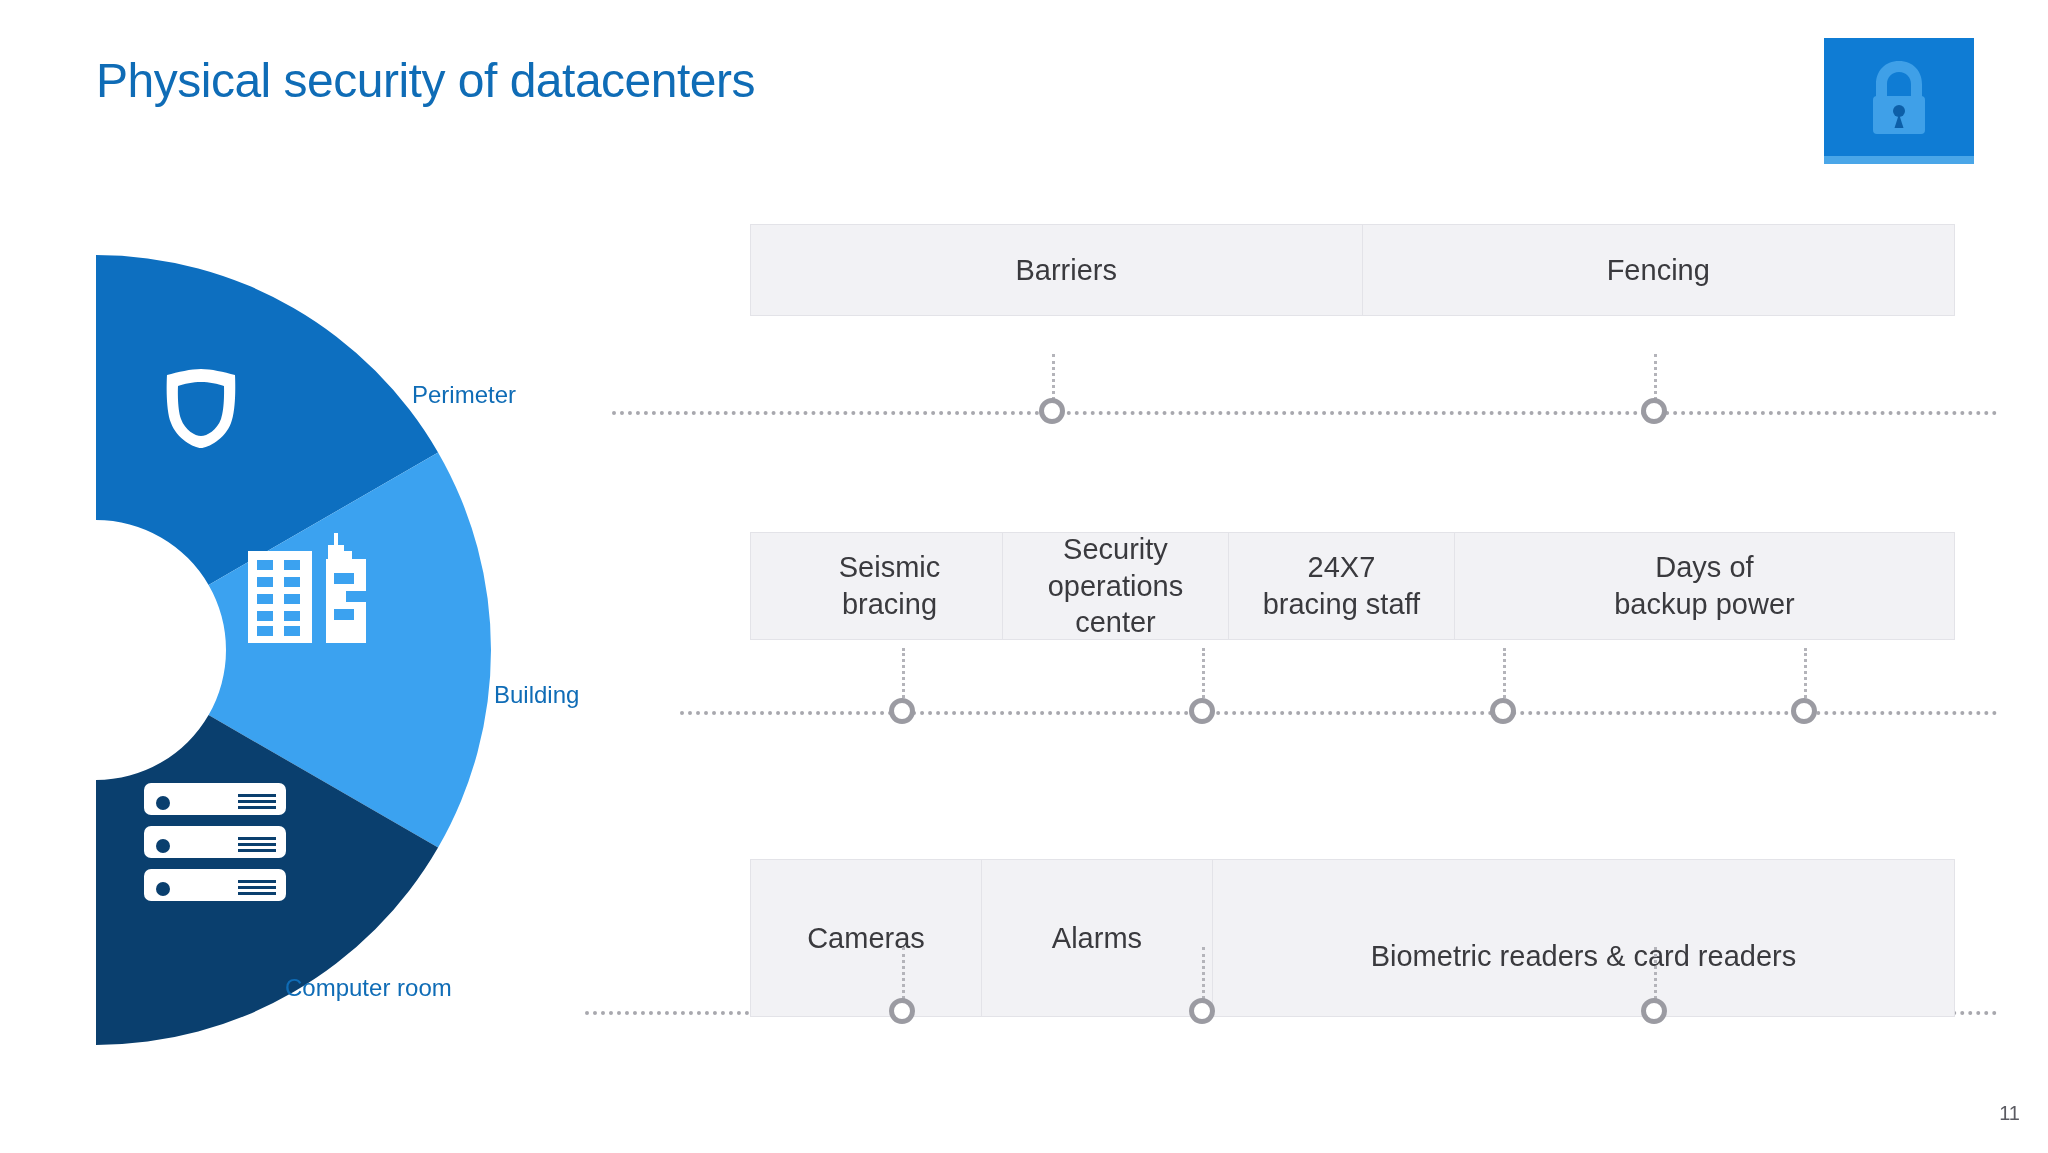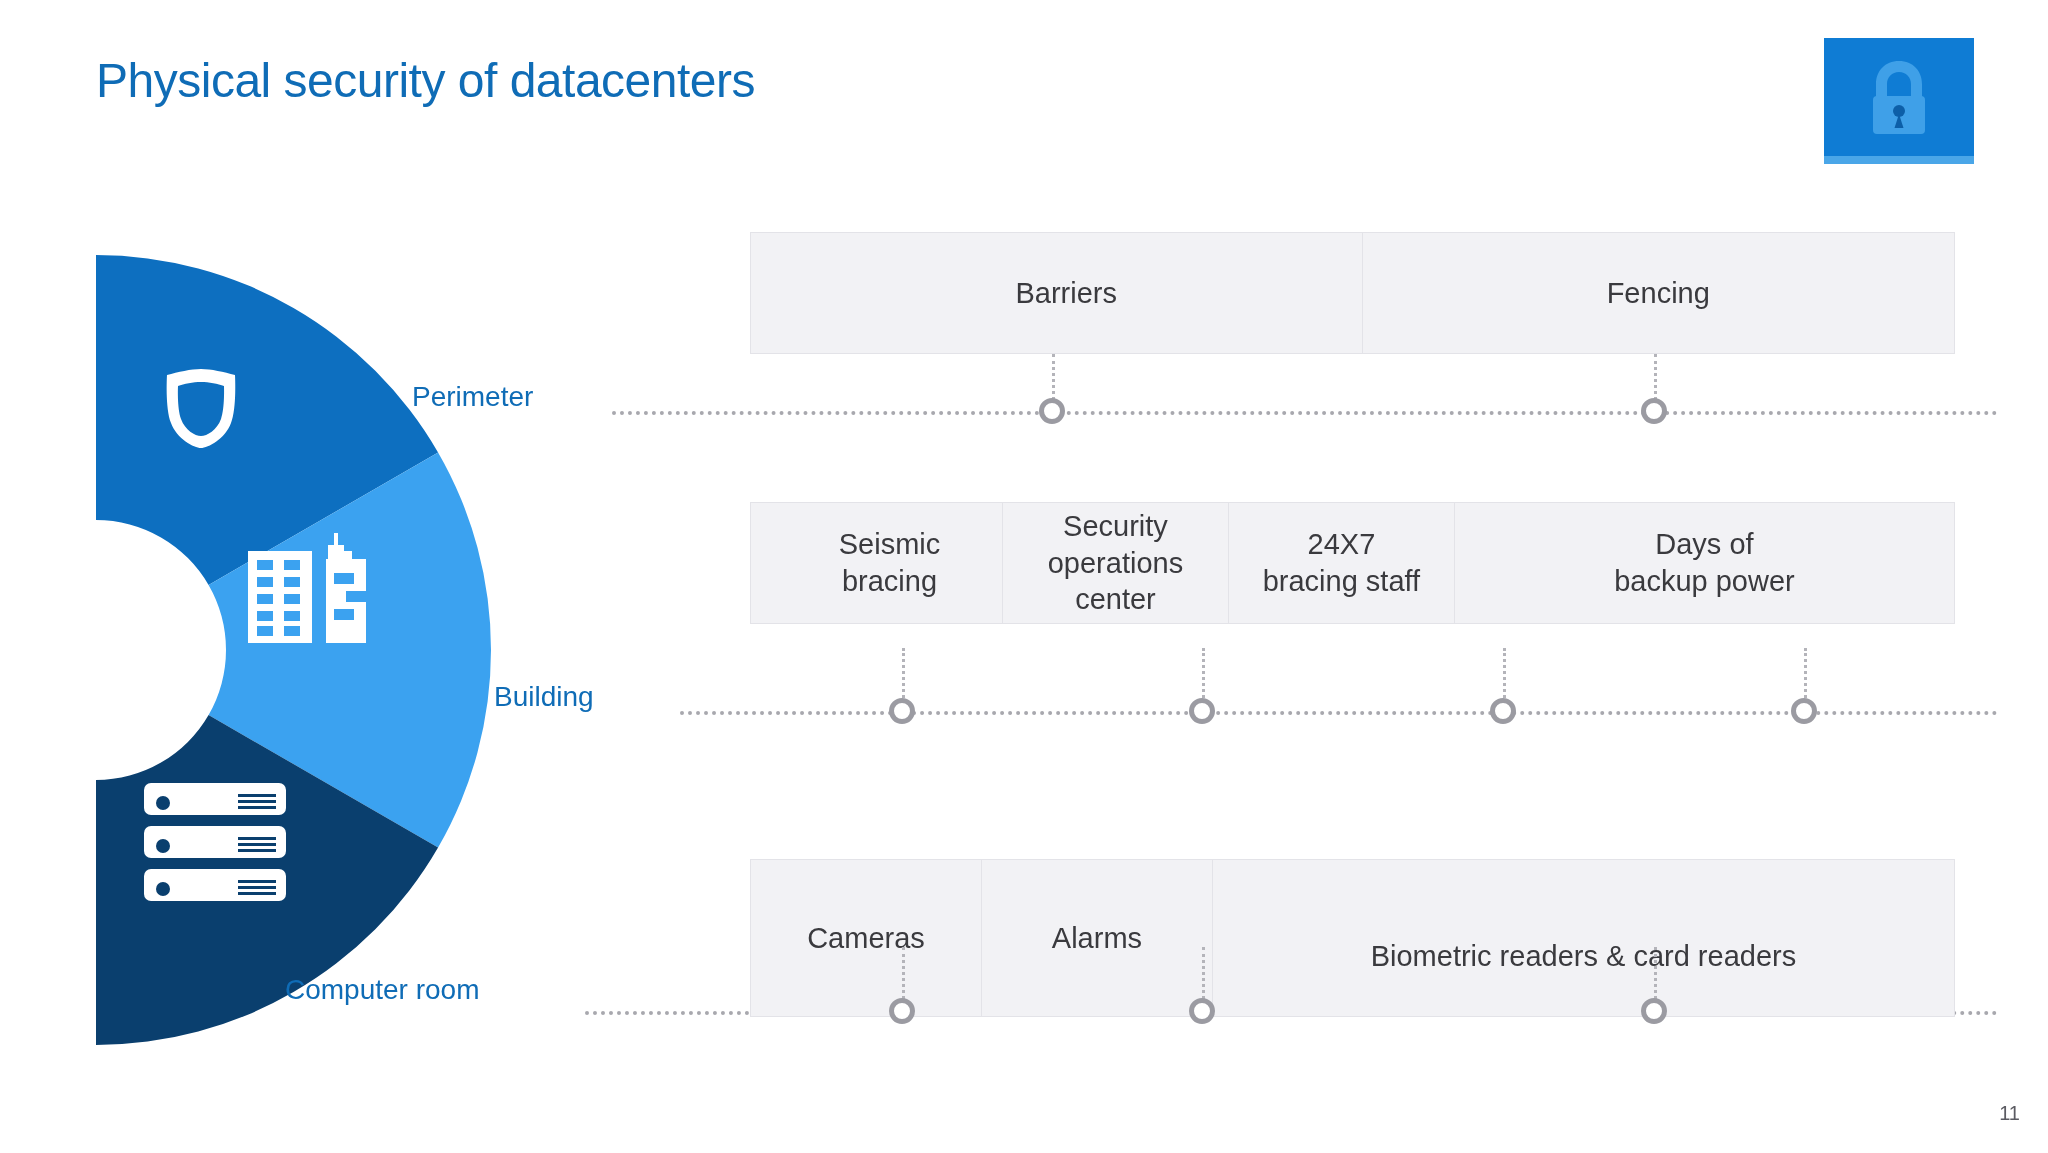--- a/index.html
+++ b/index.html
@@ -74,21 +74,21 @@
     position: absolute;
     pointer-events: none;
   }
   .icon-shield { left: 62px; top: 108px; }
   .icon-building { left: 152px; top: 278px; }
   .icon-servers { left: 48px; top: 528px; }
 
   
   .tier-label {
     position: absolute;
-    font-size: 28px;
+    font-size: 24px;
     color: #0f6cb6;
     white-space: nowrap;
     line-height: 1;
   }
   .tier-label.perimeter  { left: 412px; top: 383px; }
   .tier-label.building   { left: 494px; top: 683px; }
   .tier-label.computer   { left: 285px; top: 976px; }
 
   
   .baseline {
@@ -121,22 +121,22 @@
   
   .box-row {
     position: absolute;
     display: flex;
     left: 750px;
     width: 1205px;
     background: #f2f2f5;
     border: 1px solid #e3e3e8;
     box-sizing: border-box;
   }
-  .box-row.row-perimeter { top: 232px; height: 122px; padding-left: 20px; }
-  .box-row.row-building  { top: 502px; height: 122px; padding-left: 26px; }
+  .box-row.row-perimeter { top: 224px; height: 92px; padding-left: 20px; }
+  .box-row.row-building  { top: 532px; height: 108px; padding-left: 26px; }
   .box-row.row-computer  { top: 859px; height: 158px; }
 
   .cell {
     display: flex;
     align-items: center;
     justify-content: center;
     text-align: center;
     font-size: 29px;
     line-height: 1.26;
     color: #3a3a3e;

